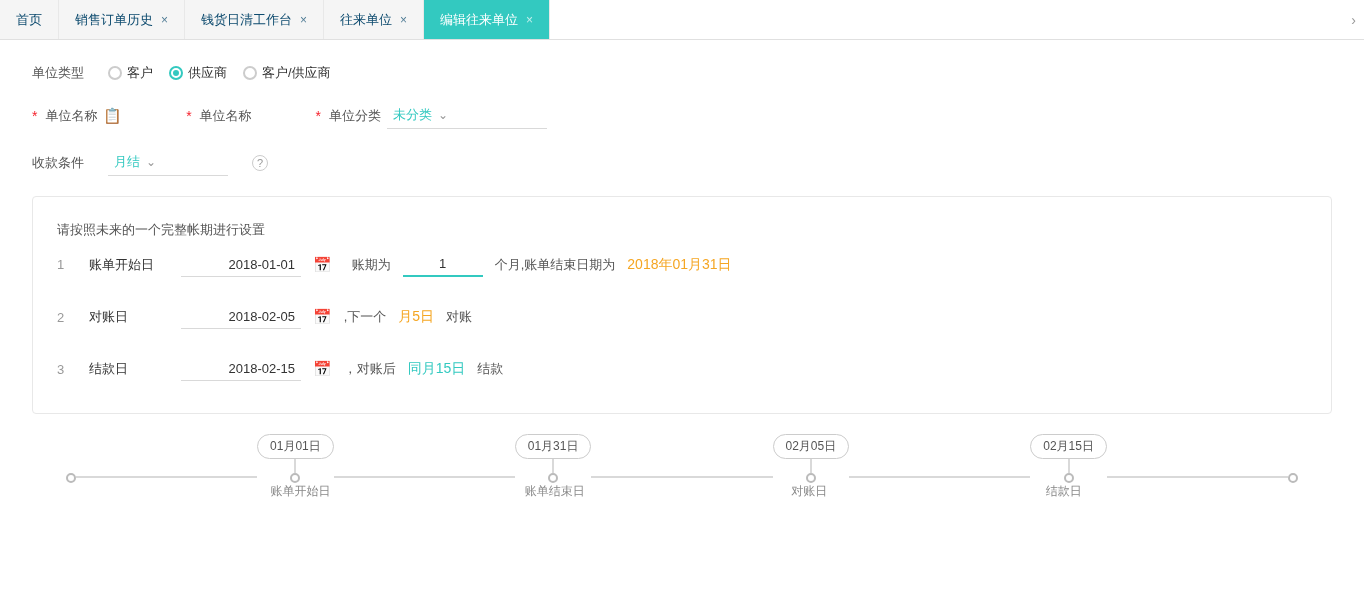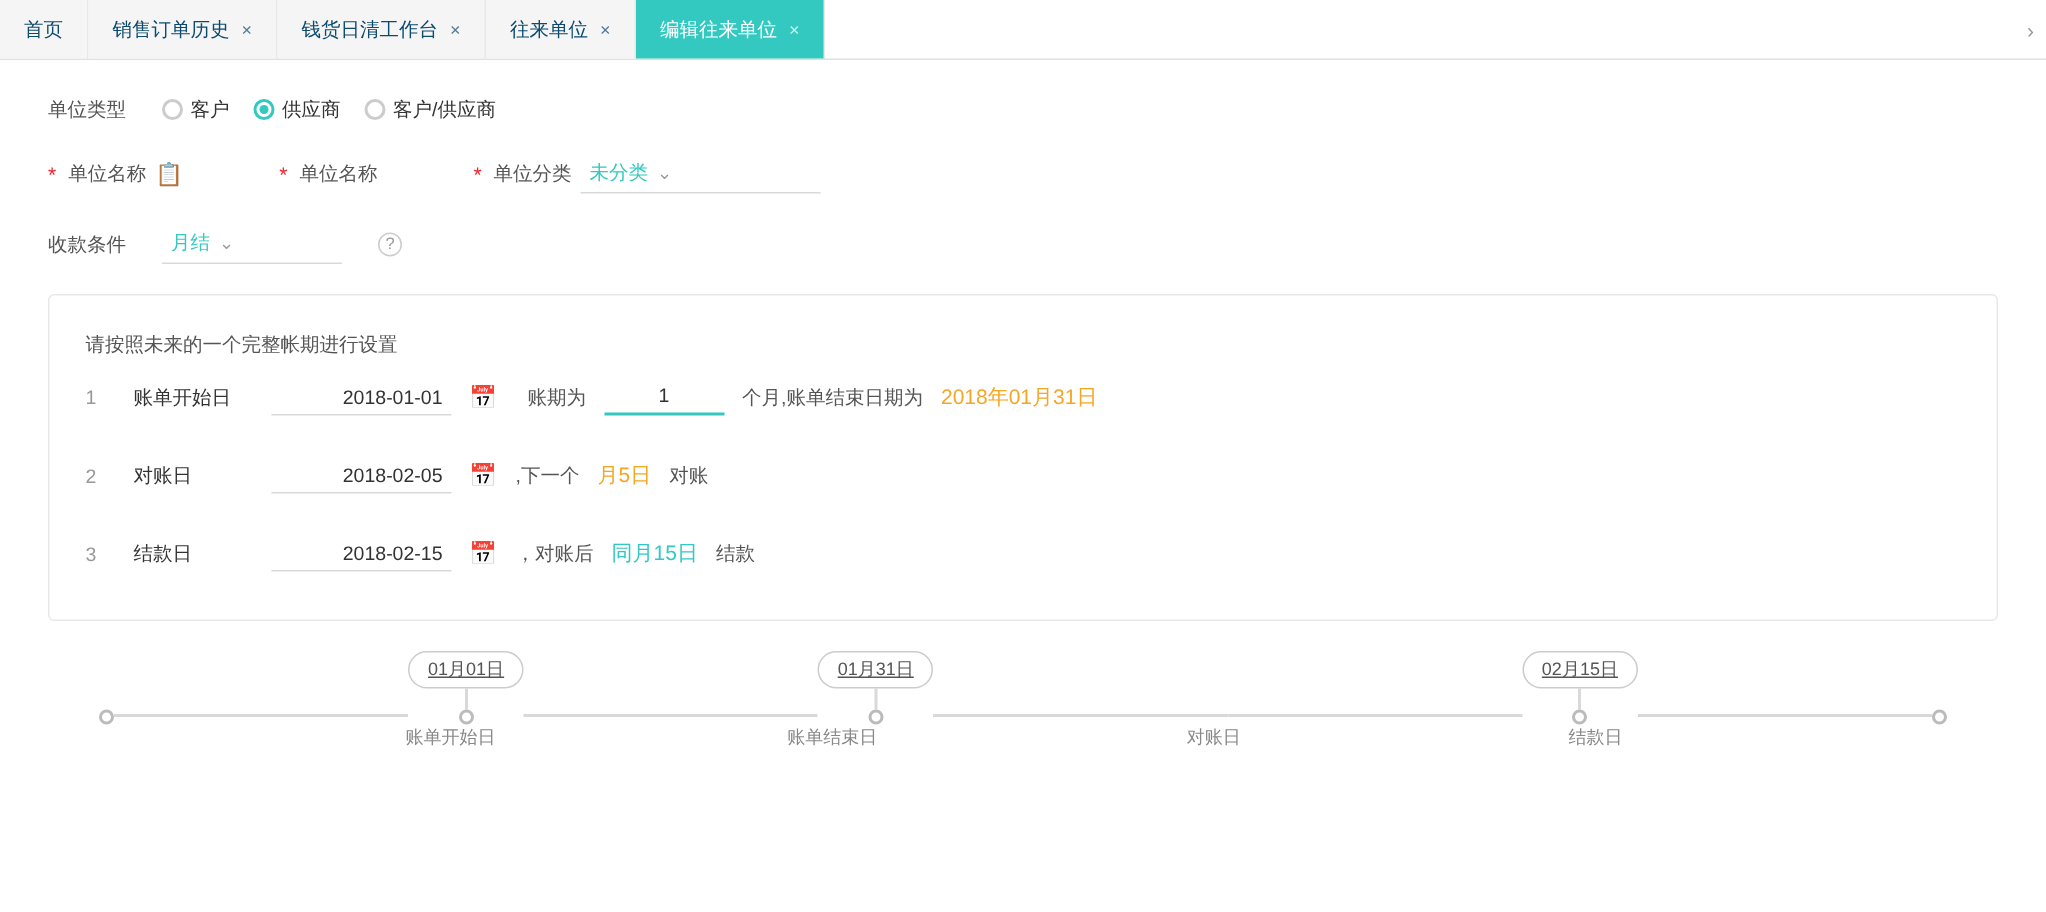--- a/index.html
+++ b/index.html
@@ -229,21 +229,20 @@
     }
     .preview-section span { margin: 0 2px; }
     .tl-point-bubble {
       border: 1px solid #ccc;
       border-radius: 14px;
       padding: 3px 12px;
       font-size: 12px;
       color: #555;
       background: #fff;
       white-space: nowrap;
-      text-decoration: underline;
     }
 
     
     .timeline-wrapper {
       padding: 0 24px 16px;
     }
   </style>
 </head>
 <body>
 
@@ -375,20 +374,25 @@
       <div style="flex:1;height:2px;background:#d9d9d9;margin-bottom:5px;"></div>
 
       <div style="display:flex;flex-direction:column;align-items:center;">
         <div class="tl-point-bubble">01月31日</div>
         <div style="width:2px;height:14px;background:#d9d9d9;"></div>
         <div style="width:10px;height:10px;border-radius:50%;border:2px solid #bbb;background:#fff;"></div>
       </div>
 
       <div style="flex:1;height:2px;background:#d9d9d9;margin-bottom:5px;"></div>
 
+      <div style="display:flex;flex-direction:column;align-items:center;">
+        <div class="tl-point-bubble">02月05日</div>
+        <div style="width:2px;height:14px;background:#d9d9d9;"></div>
+        <div style="width:10px;height:10px;border-radius:50%;border:2px solid #bbb;background:#fff;"></div>
+      </div>
 
       <div style="flex:1;height:2px;background:#d9d9d9;margin-bottom:5px;"></div>
 
       <div style="display:flex;flex-direction:column;align-items:center;">
         <div class="tl-point-bubble">02月15日</div>
         <div style="width:2px;height:14px;background:#d9d9d9;"></div>
         <div style="width:10px;height:10px;border-radius:50%;border:2px solid #bbb;background:#fff;"></div>
       </div>
 
       <div style="flex:1;height:2px;background:#d9d9d9;margin-bottom:5px;"></div>

